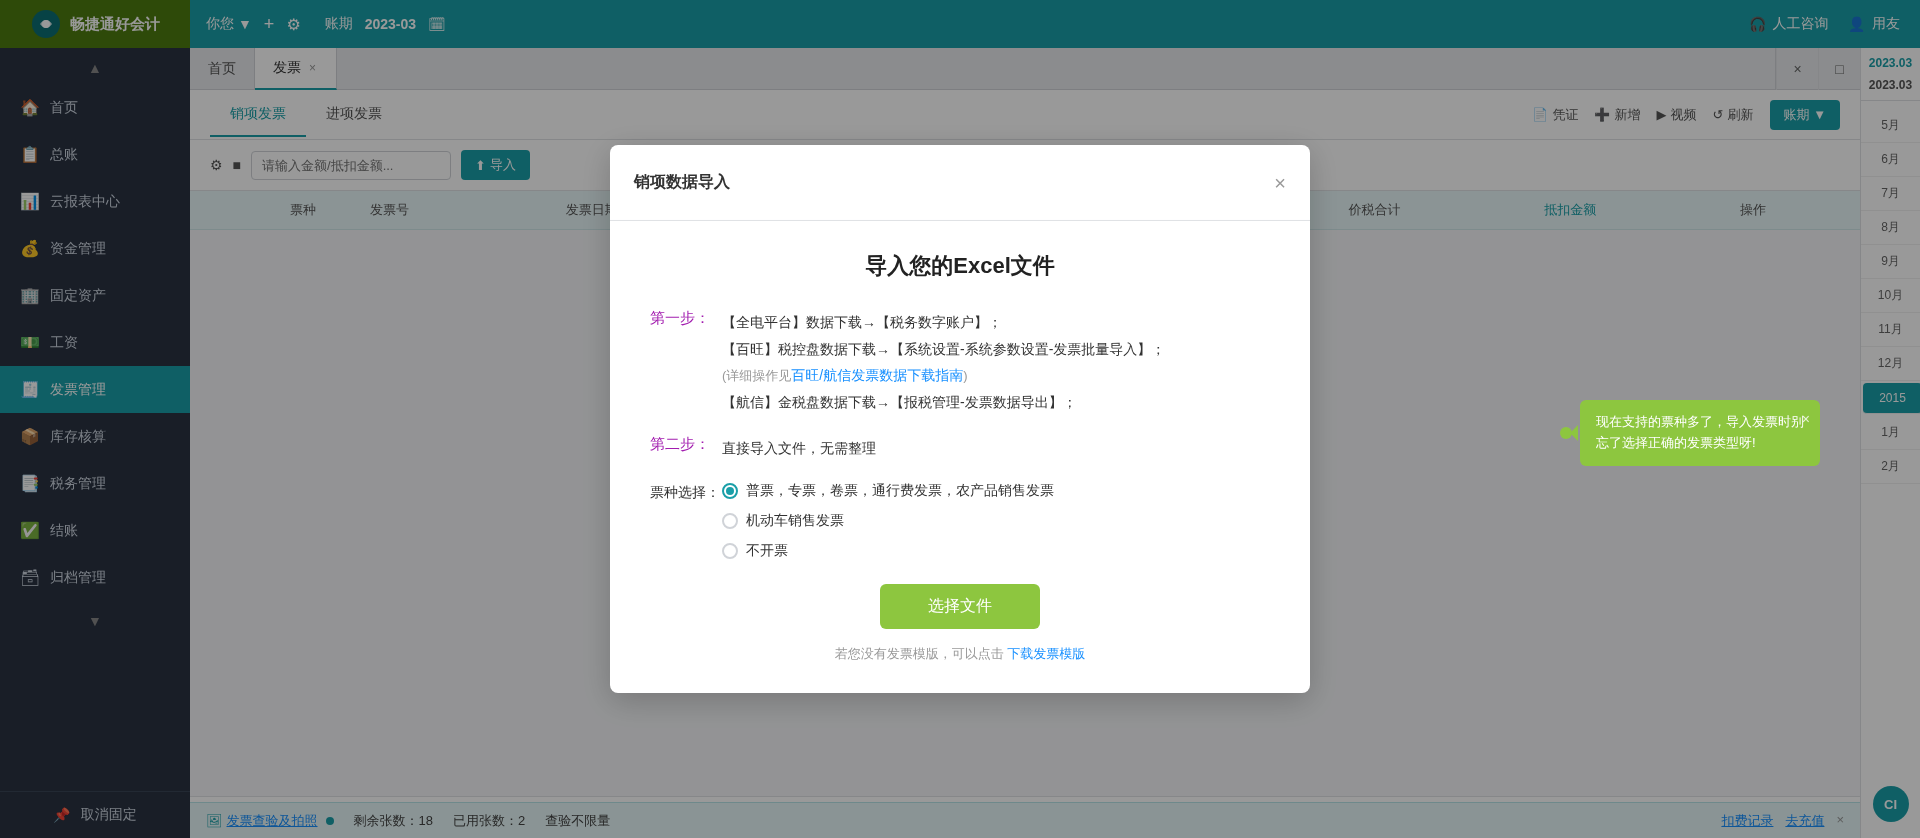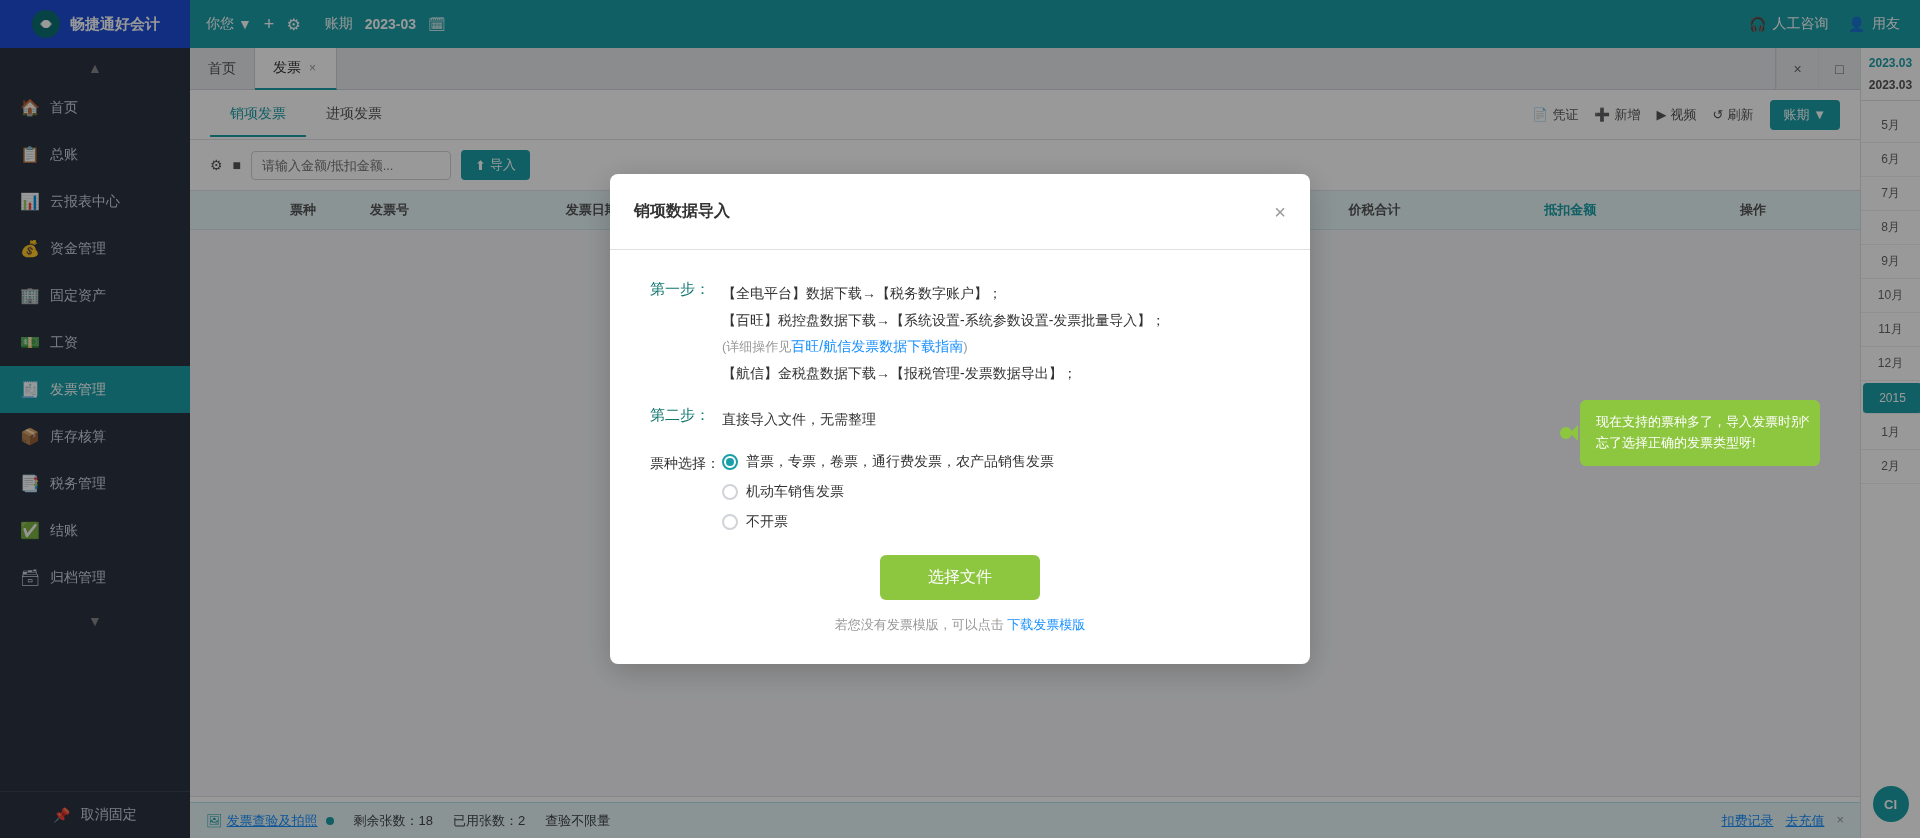--- a/index.html
+++ b/index.html
@@ -4,21 +4,21 @@
   <style>
     * { box-sizing: border-box; margin: 0; padding: 0; }
     body { font-family: "Microsoft YaHei", "PingFang SC", sans-serif; font-size: 14px; background: #f0f2f5; overflow: hidden; width: 1920px; height: 838px; }
 
     
     .topbar {
       position: fixed; top: 0; left: 0; right: 0; height: 48px;
       background: #1a9fa8; display: flex; align-items: center; z-index: 100;
     }
     .logo-area {
-      width: 190px; height: 48px; background: #1d4ed8;
+      width: 190px; height: 48px; background: #4d7c0f;
       display: flex; align-items: center; justify-content: center;
       color: white; font-size: 15px; font-weight: bold; flex-shrink: 0;
     }
     .logo-icon { width: 32px; height: 32px; margin-right: 8px; }
     .topbar-center { display: flex; align-items: center; flex: 1; padding: 0 16px; color: white; gap: 12px; }
     .topbar-dropdown { display: flex; align-items: center; gap: 4px; color: white; cursor: pointer; }
     .topbar-right { display: flex; align-items: center; gap: 20px; padding-right: 20px; color: white; }
     .topbar-btn { display: flex; align-items: center; gap: 6px; color: white; cursor: pointer; font-size: 14px; }
 
     
@@ -82,21 +82,21 @@
     .toolbar-btn {
       background: #1a9fa8; color: white; border: none; padding: 6px 14px;
       border-radius: 4px; cursor: pointer; font-size: 13px;
       display: flex; align-items: center; gap: 4px;
     }
 
     
     .table-header {
       display: grid; grid-template-columns: 40px 40px 80px 1fr 1fr 1fr 1fr 1fr 1fr 1fr 100px;
       background: #e8f7f8; border-bottom: 1px solid #d0e8ea;
-      padding: 10px 20px; font-size: 13px; color: #555; font-weight: 700;
+      padding: 10px 20px; font-size: 13px; color: #555; font-weight: 400;
     }
     .table-body { flex: 1; overflow-y: auto; }
 
     
     .right-timeline {
       position: fixed; right: 0; top: 48px; bottom: 0; width: 60px;
       background: white; border-left: 1px solid #e0e2e5;
       display: flex; flex-direction: column; align-items: center; z-index: 80;
     }
     .timeline-month {
@@ -118,21 +118,21 @@
     }
     .modal-header {
       display: flex; align-items: center; justify-content: space-between;
       padding: 27px 24px; border-bottom: 1px solid #e0e2e5;
     }
     .modal-title { font-size: 16px; font-weight: 600; color: #333; }
     .modal-close { cursor: pointer; color: #999; font-size: 20px; line-height: 1; }
     .modal-body { padding: 30px 40px; }
     .modal-big-title { text-align: center; font-size: 22px; font-weight: bold; color: #222; margin-bottom: 28px; }
     .modal-step { margin-bottom: 20px; display: flex; align-items: flex-start; gap: 12px; }
-    .modal-step-label { font-size: 15px; color: #0f766e; font-weight: 500; white-space: nowrap; min-width: 60px; }
+    .modal-step-label { font-size: 15px; color: #a21caf; font-weight: 500; white-space: nowrap; min-width: 60px; }
     .modal-step-content { font-size: 14px; color: #333; line-height: 1.9; }
     .modal-step-content .link { color: #1890ff; cursor: pointer; }
     .modal-step-content .hint { color: #999; font-size: 13px; }
     .radio-option { display: flex; align-items: center; gap: 8px; font-size: 14px; color: #333; }
     .radio-circle {
       width: 16px; height: 16px; border-radius: 50%; border: 2px solid #d0d3d8;
       display: flex; align-items: center; justify-content: center; flex-shrink: 0;
     }
     .radio-circle.checked { border-color: #1a9fa8; }
     .radio-circle.checked::after {
@@ -411,20 +411,21 @@
     </div>
   </div>
 </div>
 
 <div class="modal">
   <div class="modal-header">
     <span class="modal-title">销项数据导入</span>
     <span class="modal-close">×</span>
   </div>
   <div class="modal-body">
+    <div class="modal-big-title">导入您的Excel文件</div>
 
     <div class="modal-step">
       <span class="modal-step-label">第一步：</span>
       <div class="modal-step-content">
         <div>【全电平台】数据下载→【税务数字账户】；</div>
         <div>【百旺】税控盘数据下载→【系统设置-系统参数设置-发票批量导入】；</div>
         <div>
           <span class="hint">(详细操作见</span><span class="link">百旺/航信发票数据下载指南</span><span class="hint">)</span>
         </div>
         <div>【航信】金税盘数据下载→【报税管理-发票数据导出】；</div>

